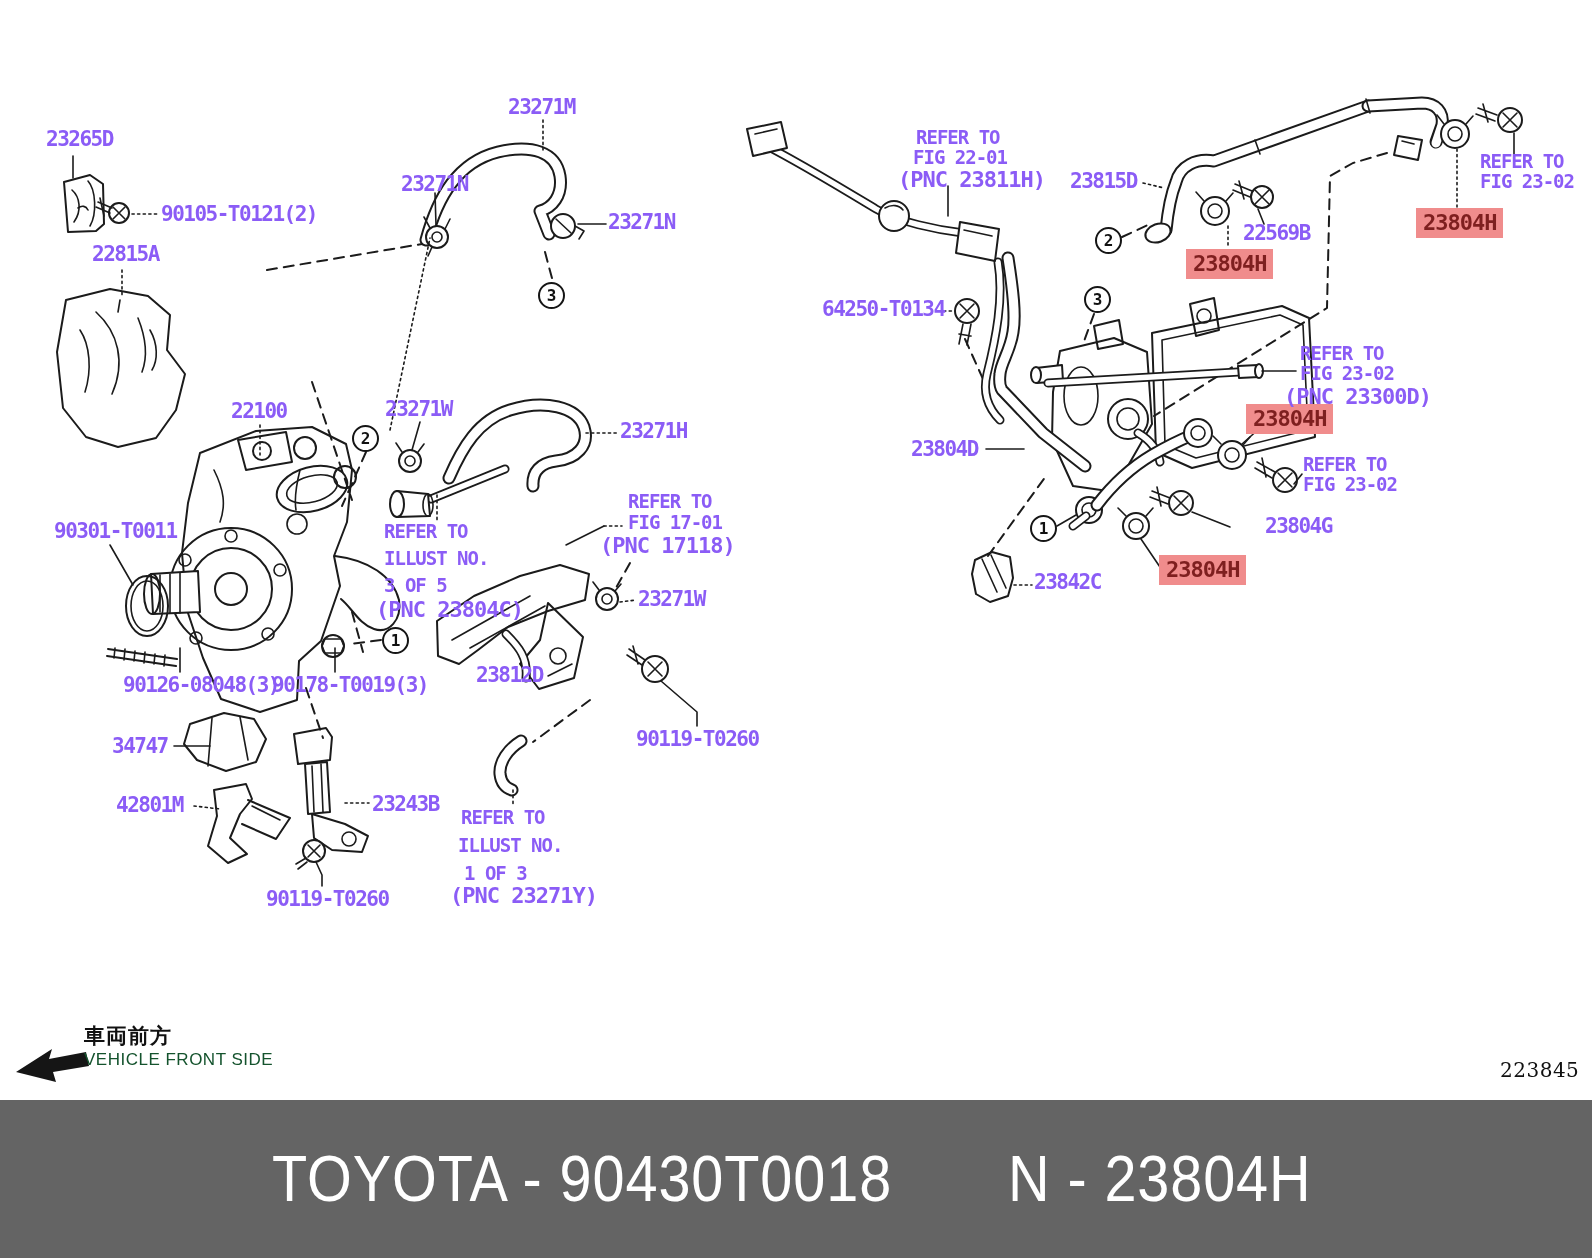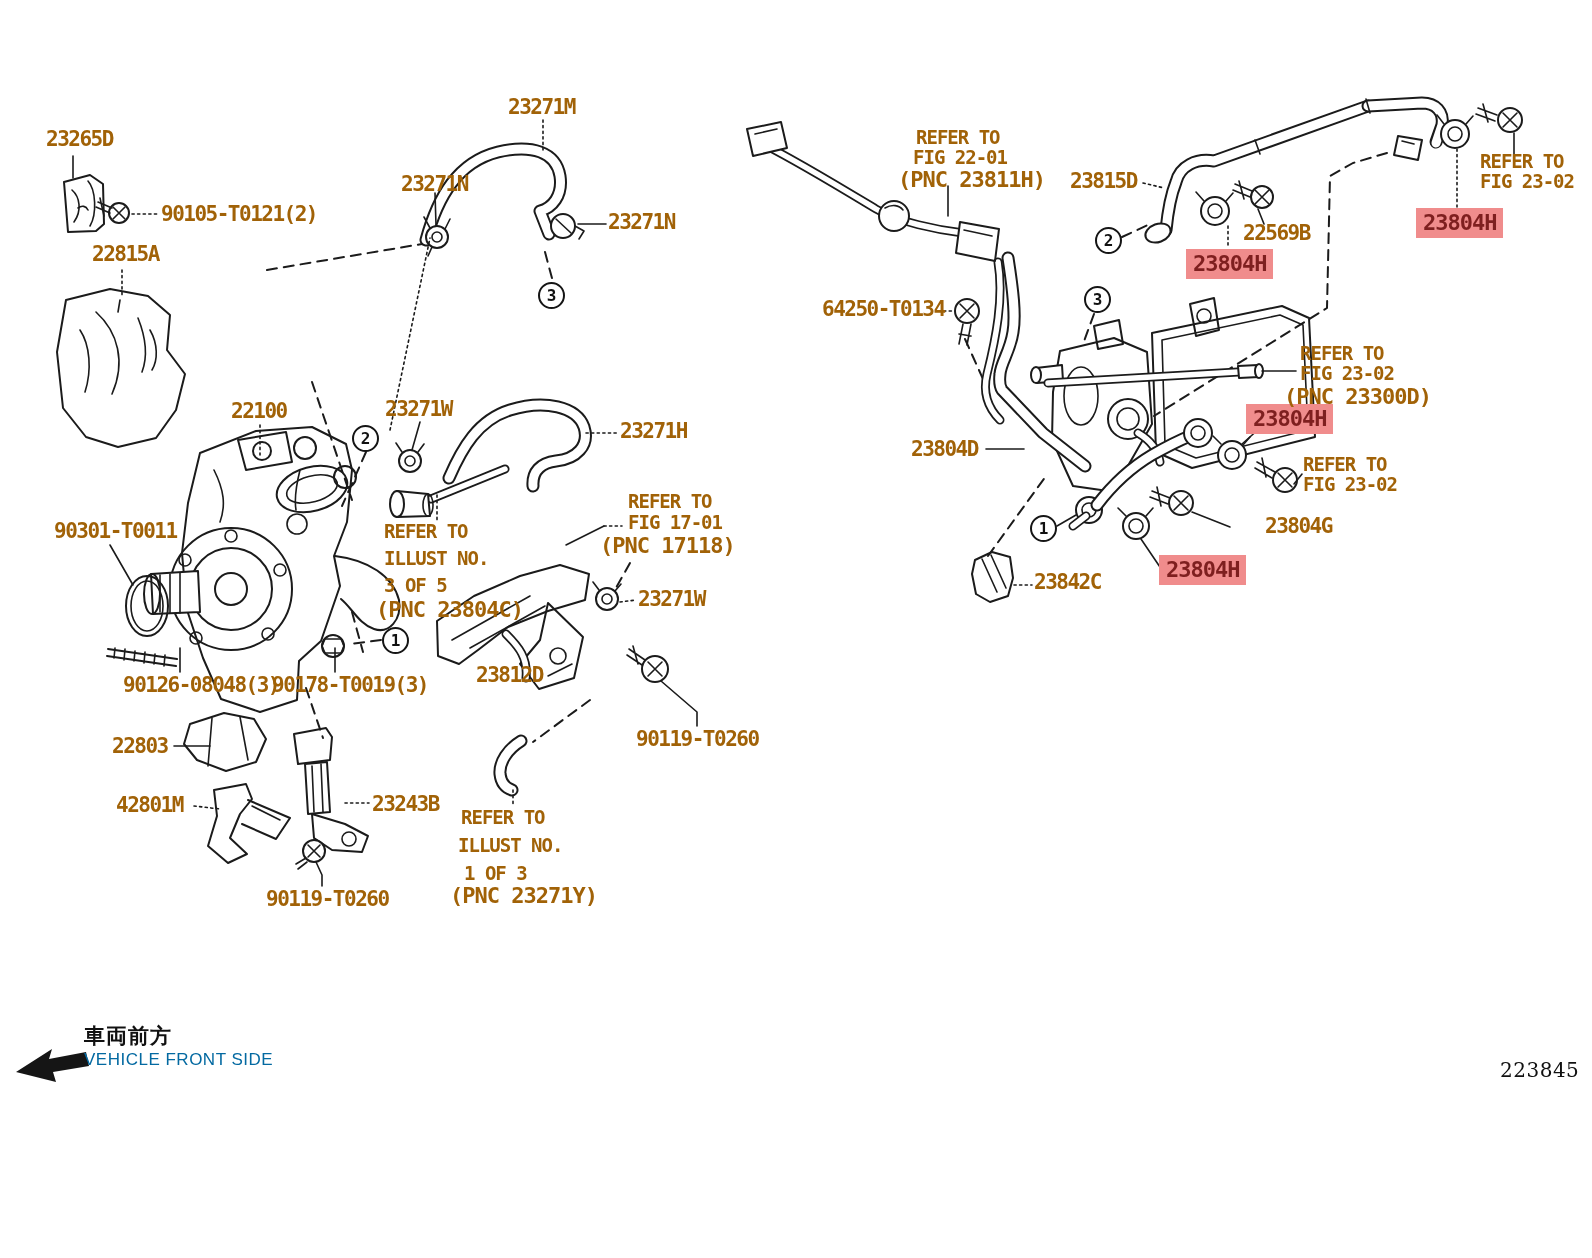--- a/index.html
+++ b/index.html
@@ -1,31 +1,31 @@
 <!DOCTYPE html>
 <html style="--hl-bg: #f08c8c; --hl-fg: #7e1f1f; --banner-bg: #646464; --banner-fg: #ffffff;"><head>
 <meta charset="utf-8">
 <style>
   html,body{margin:0;padding:0;background:#ffffff;}
   .stage{position:relative;width:1592px;height:1258px;background:#ffffff;overflow:hidden;
          font-family:"DejaVu Sans Mono", monospace;}
   .art{position:absolute;left:0;top:0;}
   
-  .lbl{position:absolute;font-weight:bold;font-size:21px;letter-spacing:-1.5px;color:#a16207;
+  .lbl{position:absolute;font-weight:bold;font-size:21px;letter-spacing:-1.5px;color:#8b5cf6;
        white-space:nowrap;line-height:1.05;}
   .ref{font-size:19px;letter-spacing:-1px;}
   .pnc{font-size:22px;letter-spacing:-1px;}
   .hl{font-size:22px;letter-spacing:-1px;background:var(--hl-bg,#f08c8c);color:var(--hl-fg,#7e1f1f);
       padding:3px 7px 4px 7px;}
   .circ{position:absolute;width:23px;height:23px;border:2.5px solid #151515;border-radius:50%;
         font-size:16px;font-weight:bold;color:#111;display:flex;align-items:center;justify-content:center;
         background:#fff;letter-spacing:0;}
   
   .jp{position:absolute;font-family:"DejaVu Sans", sans-serif;font-weight:bold;font-size:21px;color:#111;letter-spacing:1px;}
-  .en{position:absolute;font-family:"Liberation Sans", sans-serif;font-weight:500;font-size:17px;color:#0369a1;letter-spacing:0.5px;text-align:center;}
+  .en{position:absolute;font-family:"Liberation Sans", sans-serif;font-weight:500;font-size:17px;color:#14532d;letter-spacing:0.5px;text-align:center;}
   .figcode{position:absolute;font-family:"DejaVu Serif", serif;font-size:20px;color:#111;letter-spacing:0.5px;}
   
   .banner{position:absolute;left:0;top:1100px;width:1592px;height:158px;background:var(--banner-bg,#646464);}
   .banner-text{position:absolute;font-family:"Liberation Sans", sans-serif;color:var(--banner-fg,#fff);
                font-size:64px;font-weight:400;letter-spacing:1px;transform:scaleX(0.9);transform-origin:left center;
                top:47px;white-space:nowrap;line-height:1;}
   .bt-left{left:272px;}
   .bt-right{left:1008px;}
   
   .ln{fill:none;stroke:#1b1b1b;stroke-width:2;stroke-linejoin:round;stroke-linecap:round;}
@@ -387,21 +387,21 @@
   <div class="lbl" style="left:92px;top:243px">22815A</div>
   <div class="lbl" style="left:508px;top:96px">23271M</div>
   <div class="lbl" style="left:401px;top:173px">23271N</div>
   <div class="lbl" style="left:608px;top:211px">23271N</div>
   <div class="lbl" style="left:231px;top:400px">22100</div>
   <div class="lbl" style="left:385px;top:398px">23271W</div>
   <div class="lbl" style="left:620px;top:420px">23271H</div>
   <div class="lbl" style="left:54px;top:520px">90301-T0011</div>
   <div class="lbl" style="left:123px;top:674px">90126-08048(3)</div>
   <div class="lbl" style="left:272px;top:674px">90178-T0019(3)</div>
-  <div class="lbl" style="left:112px;top:735px">22803</div>
+  <div class="lbl" style="left:112px;top:735px">34747</div>
   <div class="lbl" style="left:116px;top:794px">42801M</div>
   <div class="lbl" style="left:372px;top:793px">23243B</div>
   <div class="lbl" style="left:266px;top:888px">90119-T0260</div>
   <div class="lbl" style="left:476px;top:664px">23812D</div>
   <div class="lbl" style="left:638px;top:588px">23271W</div>
   <div class="lbl" style="left:636px;top:728px">90119-T0260</div>
   <div class="lbl" style="left:1070px;top:170px">23815D</div>
   <div class="lbl" style="left:822px;top:298px">64250-T0134</div>
   <div class="lbl" style="left:1243px;top:222px">22569B</div>
   <div class="lbl" style="left:911px;top:438px">23804D</div>
@@ -453,14 +453,18 @@
   <div class="circ" style="left:538px;top:282px">3</div>
   <div class="circ" style="left:382px;top:627px">1</div>
   <div class="circ" style="left:1095px;top:227px">2</div>
   <div class="circ" style="left:1084px;top:286px">3</div>
   <div class="circ" style="left:1030px;top:515px">1</div>
 
   <div class="jp" style="left:84px;top:1022px">車両前方</div>
   <div class="en" style="left:84px;top:1050px">VEHICLE FRONT SIDE</div>
   <div class="figcode" style="left:1500px;top:1058px">223845</div>
 
+  <div class="banner">
+    <div class="banner-text bt-left">TOYOTA - 90430T0018</div>
+    <div class="banner-text bt-right">N - 23804H</div>
+  </div>
 
 </div>
 
 </body></html>

